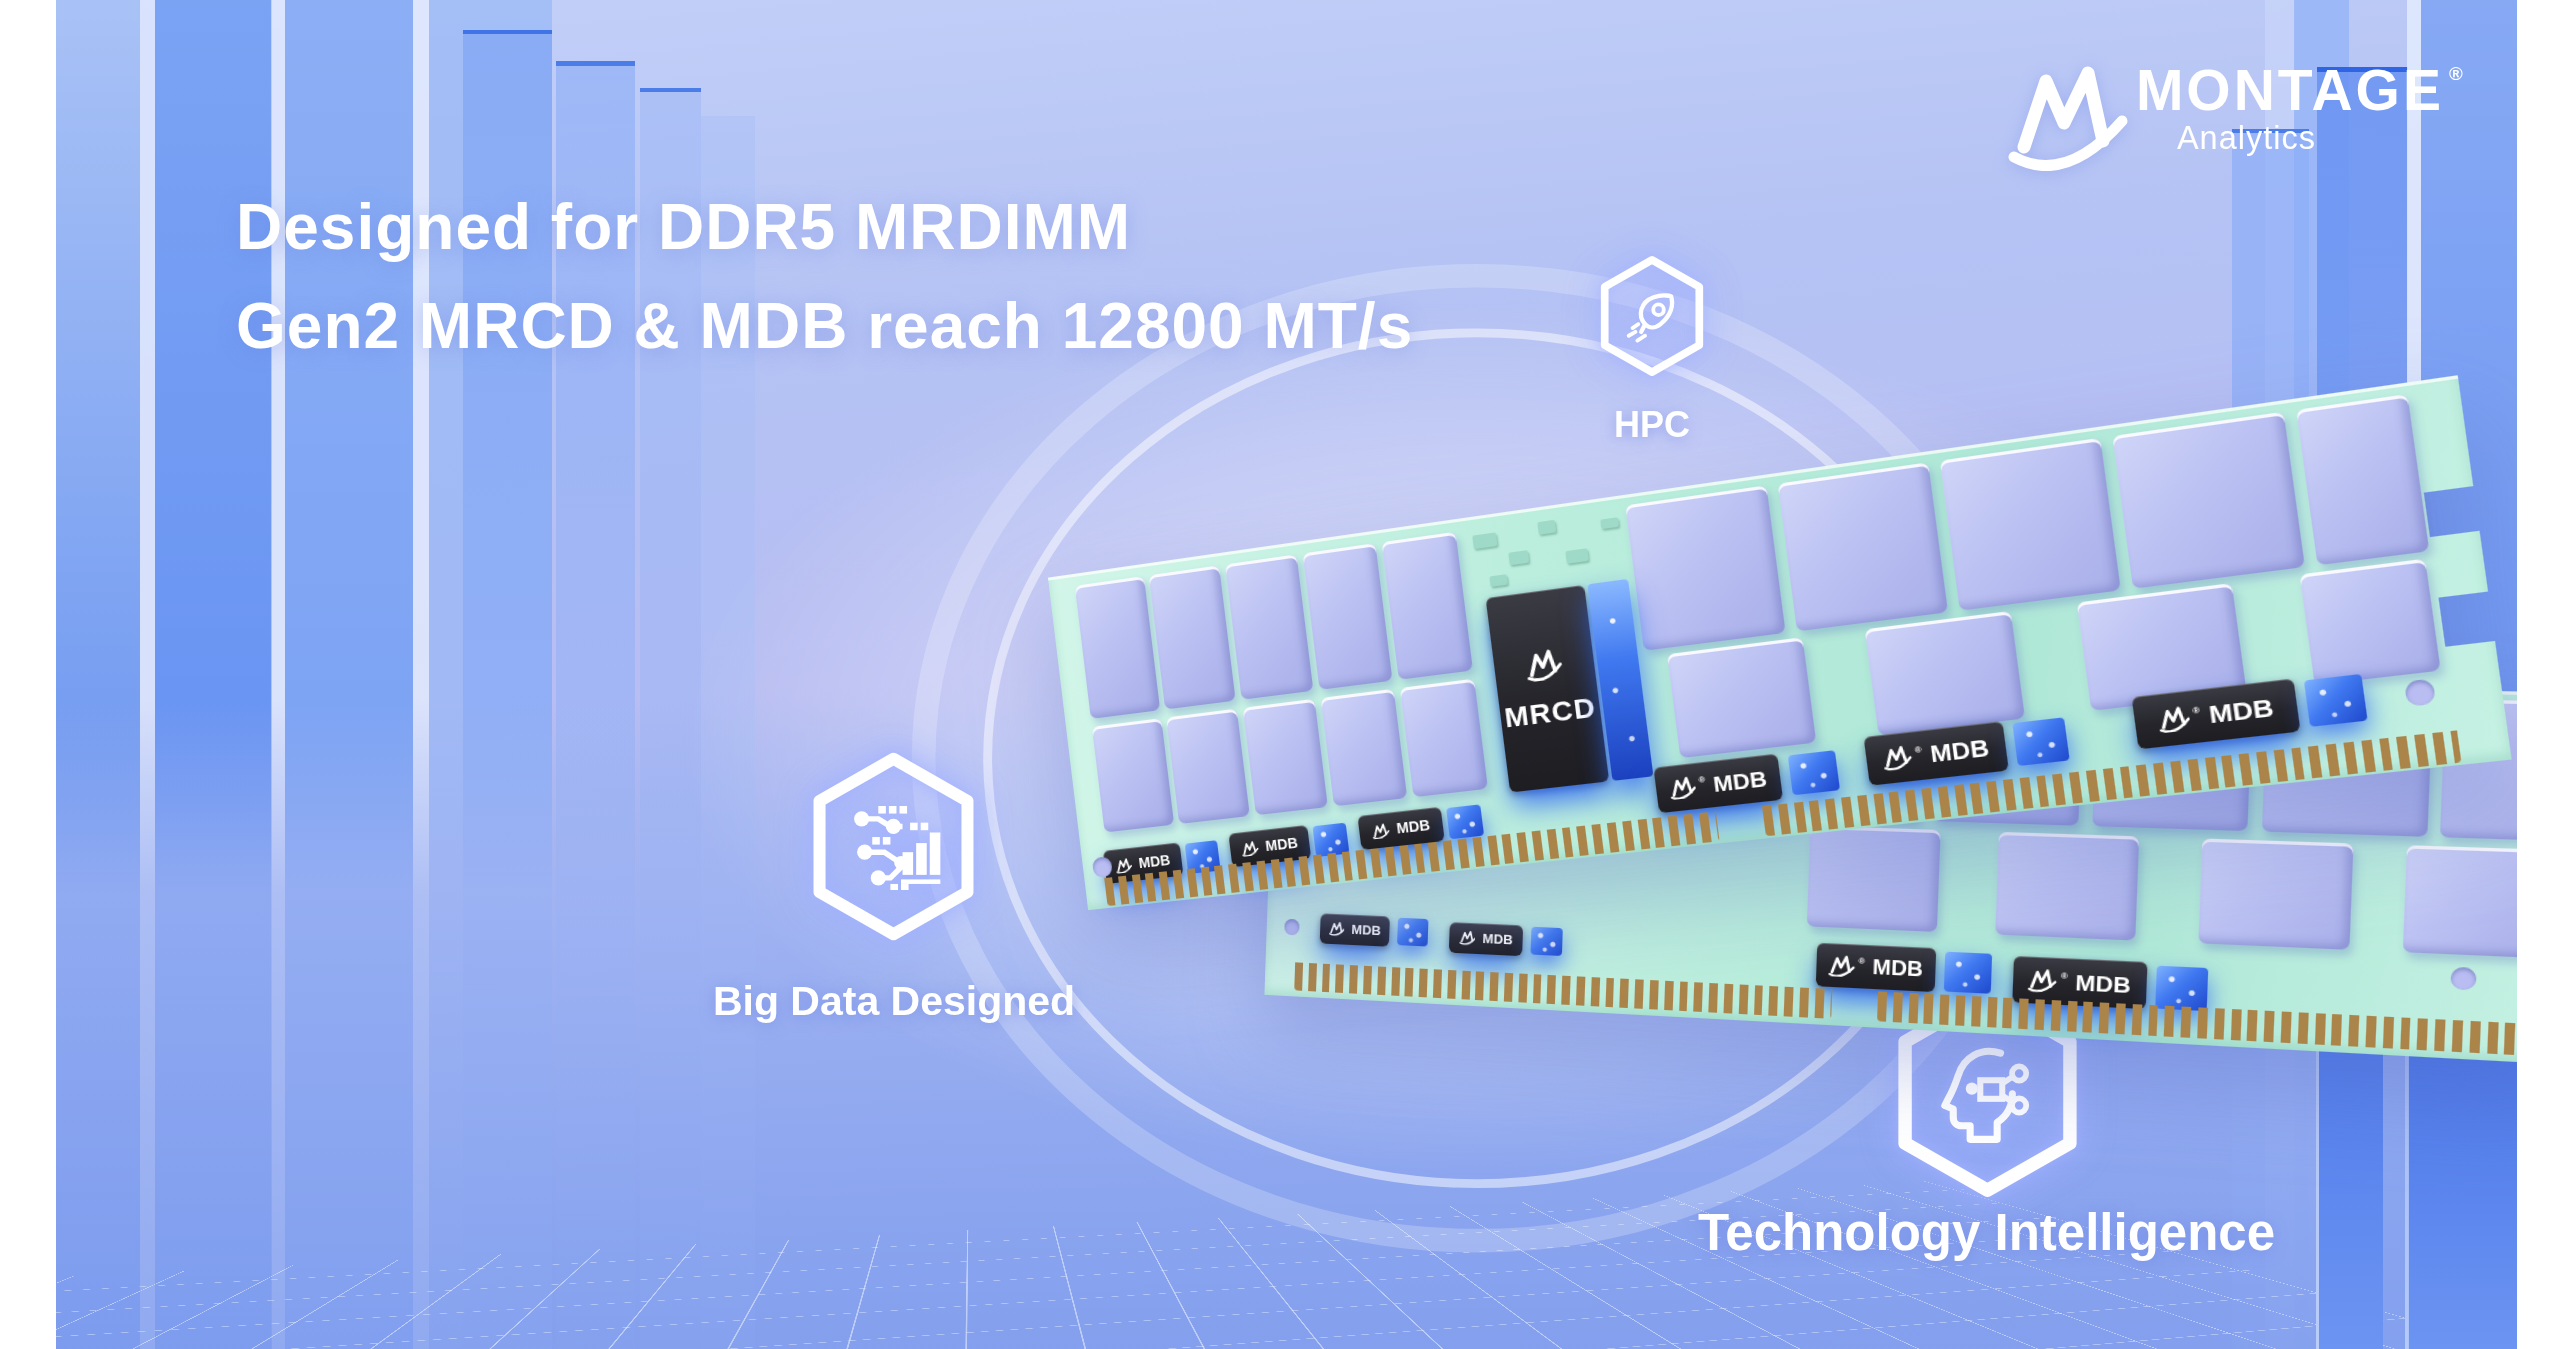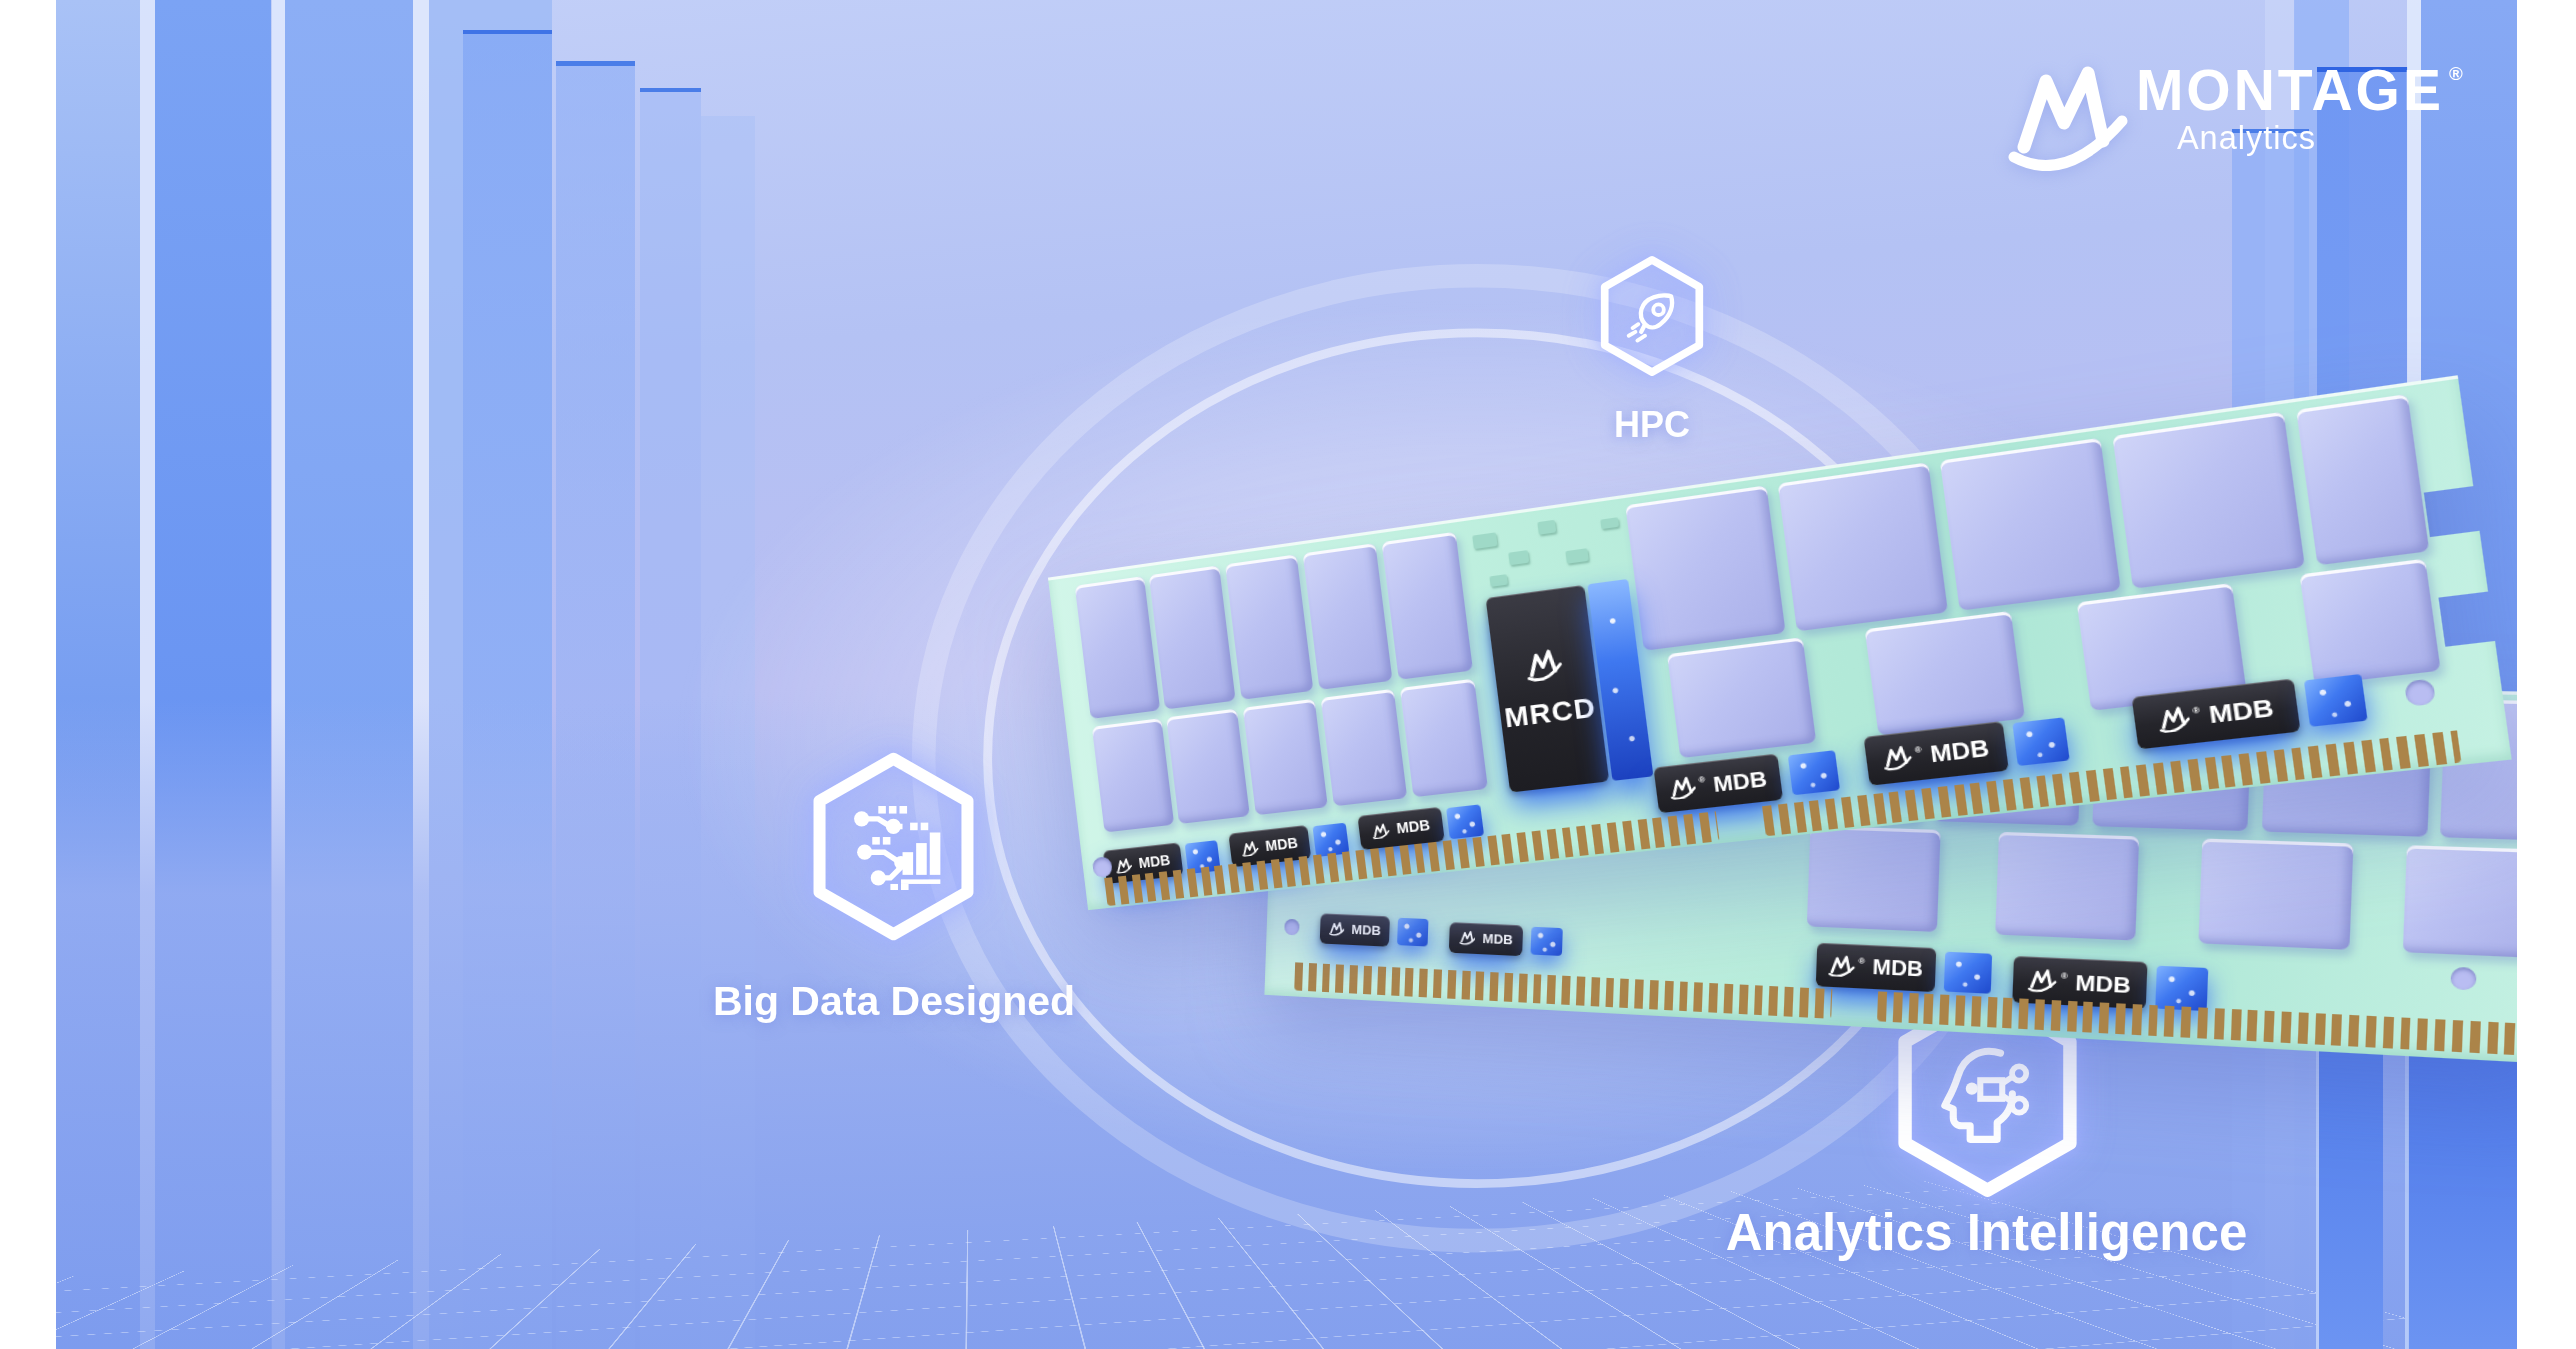--- a/index.html
+++ b/index.html
@@ -362,22 +362,26 @@
     <div class="badge-label" style="left:592px;top:978px;width:492px;font-size:41px;">Big Data Designed</div>
 
     <div class="badge-hex" style="left:1835px;top:985px;width:193px;height:215px;color:#fff;">
       <svg viewBox="0 0 196 218" width="193" height="215">
           <use href="#hex"></use>
         </svg>
       <svg class="glyph" viewBox="0 0 64 64">
           <use href="#aihead"></use>
         </svg>
     </div>
-    <div class="badge-label" style="left:1586px;top:1203px;width:689px;font-size:51px;">Analytics Intelligence</div>
-
+    <div class="badge-label" style="left:1586px;top:1203px;width:689px;font-size:51px;">Technology Intelligence</div>
+
+    <div class="headline">
+      <div class="l1">Designed for DDR5 MRDIMM</div>
+      <div class="l2">Gen2 MRCD &amp; MDB reach 12800 MT/s</div>
+    </div>
 
     <div class="logo">
       <svg class="mark" viewBox="0 0 120 110" style="color:#fff;">
           <use href="#m-mark"></use>
         </svg>
       <div class="words">
         <div class="row1">
           <span class="wordmark">MONTAGE</span>
           <span class="reg">®</span>
         </div>

